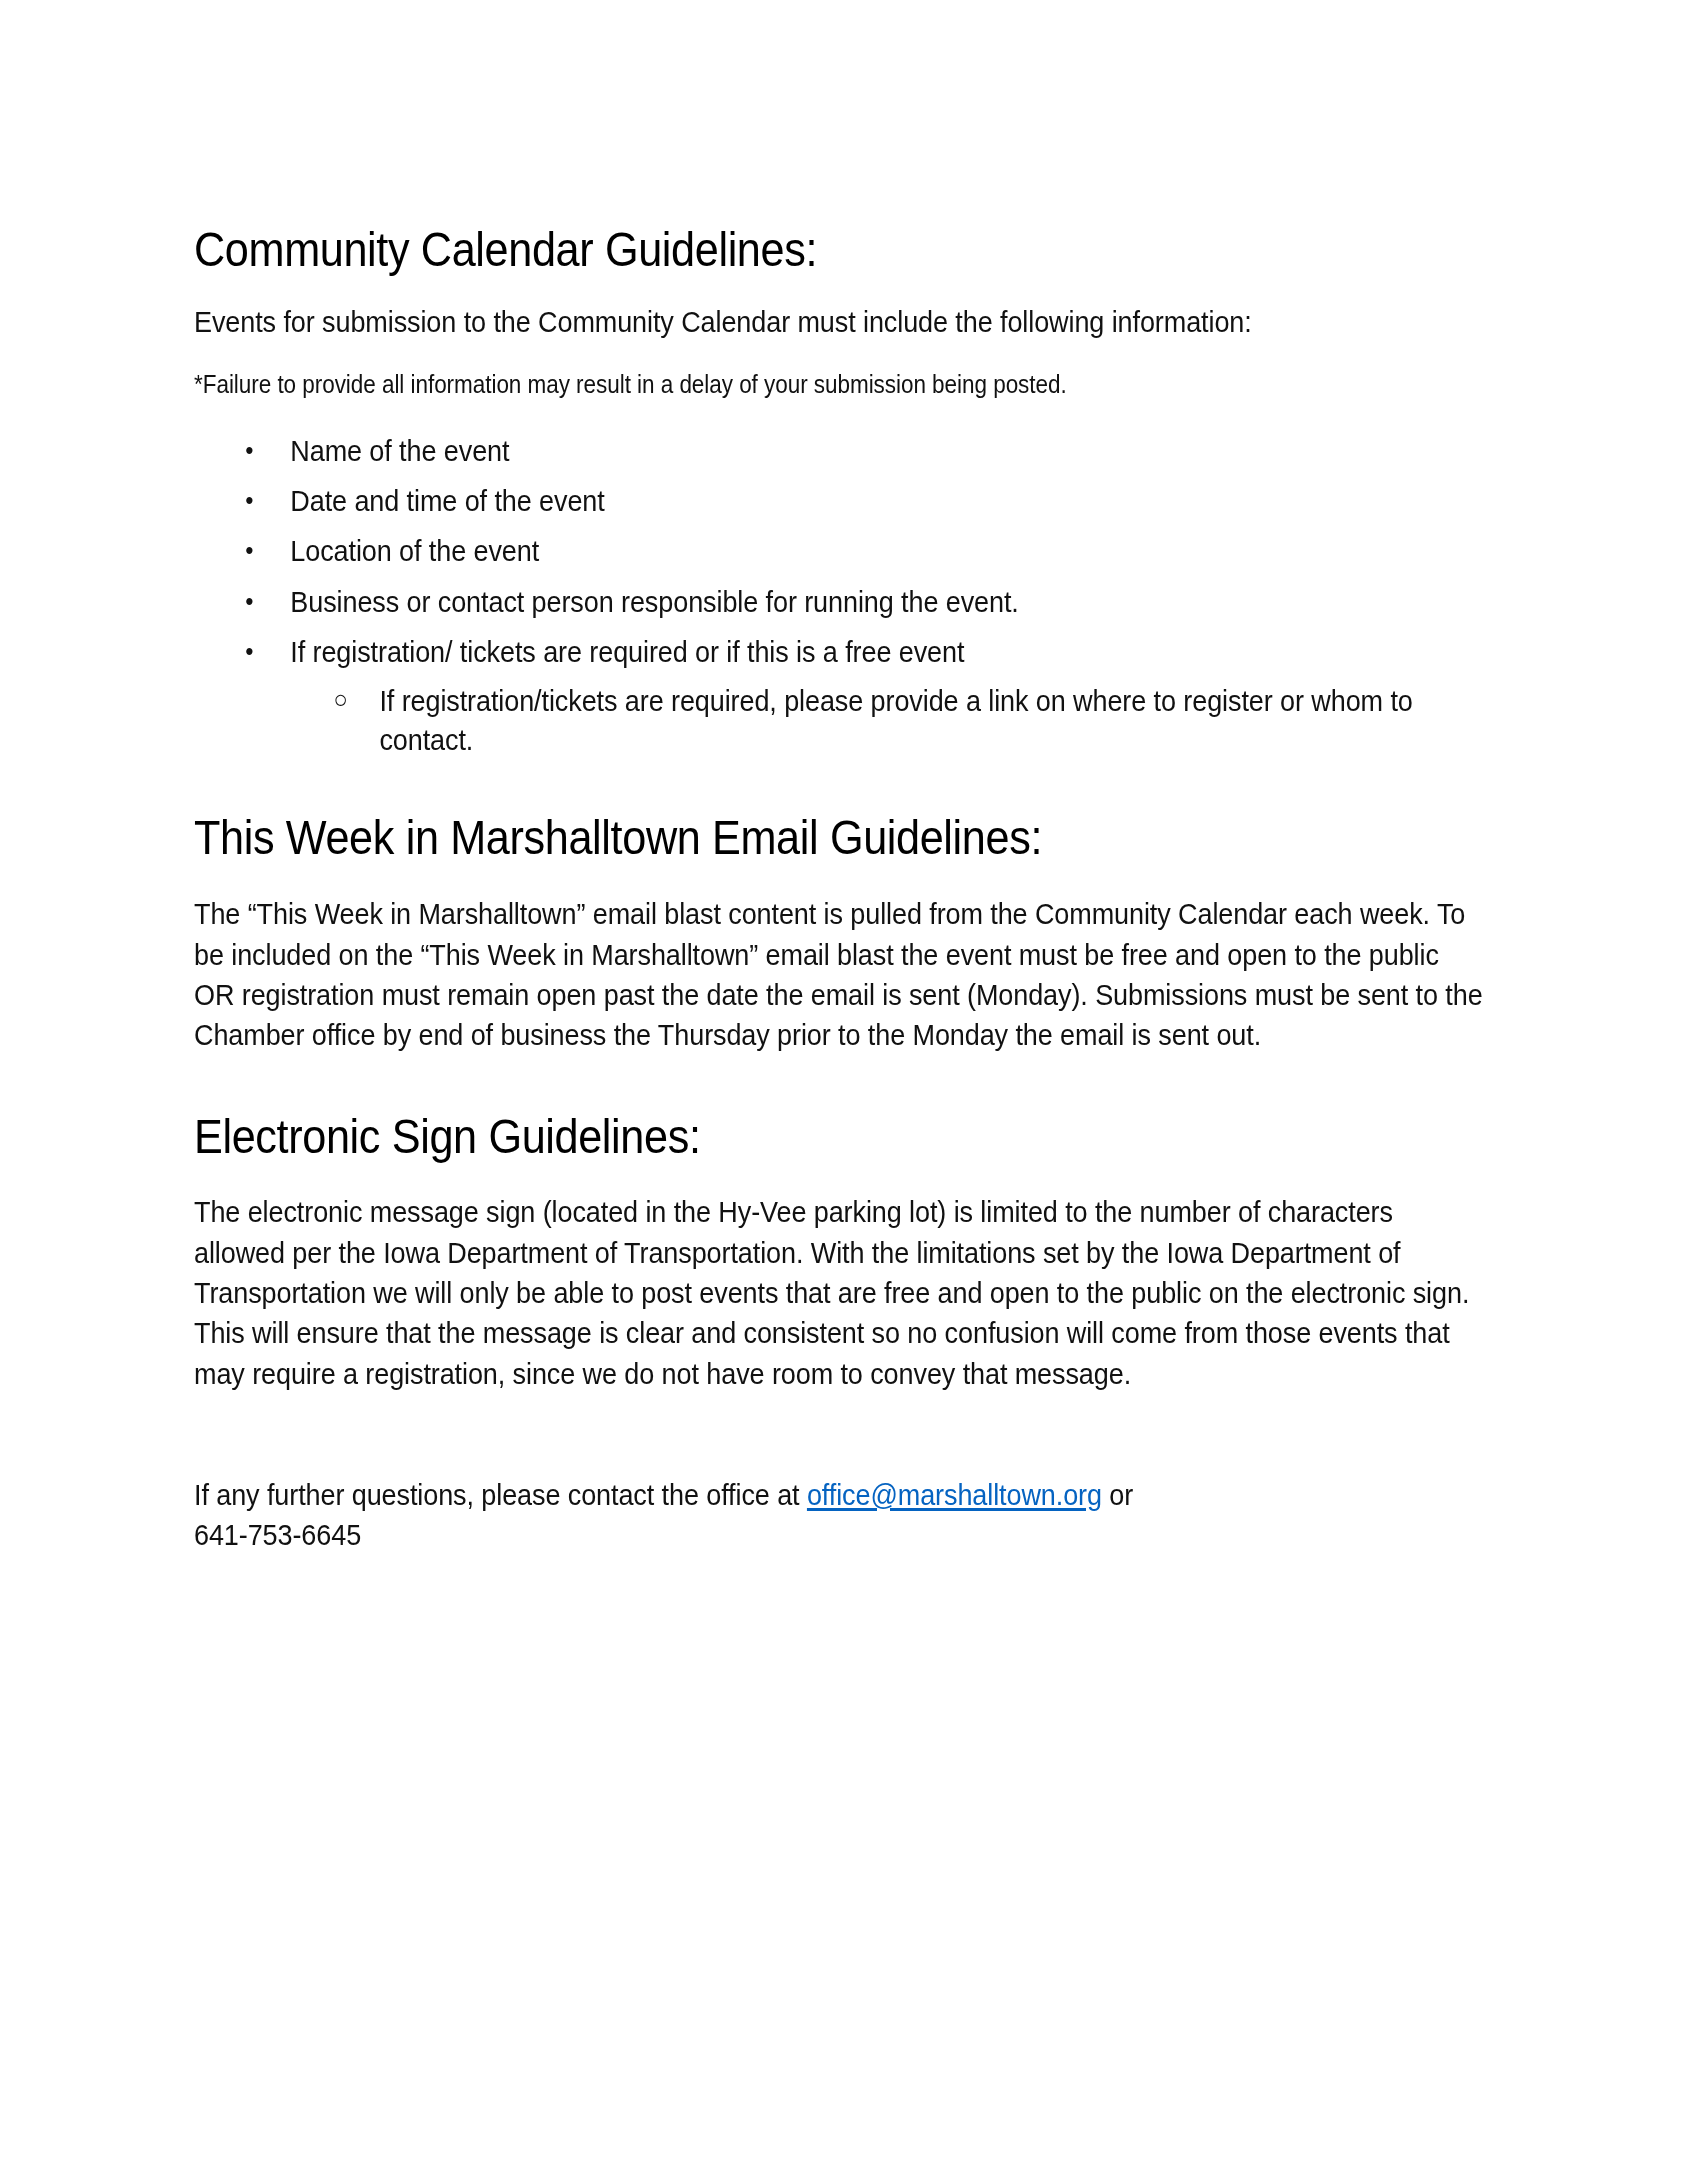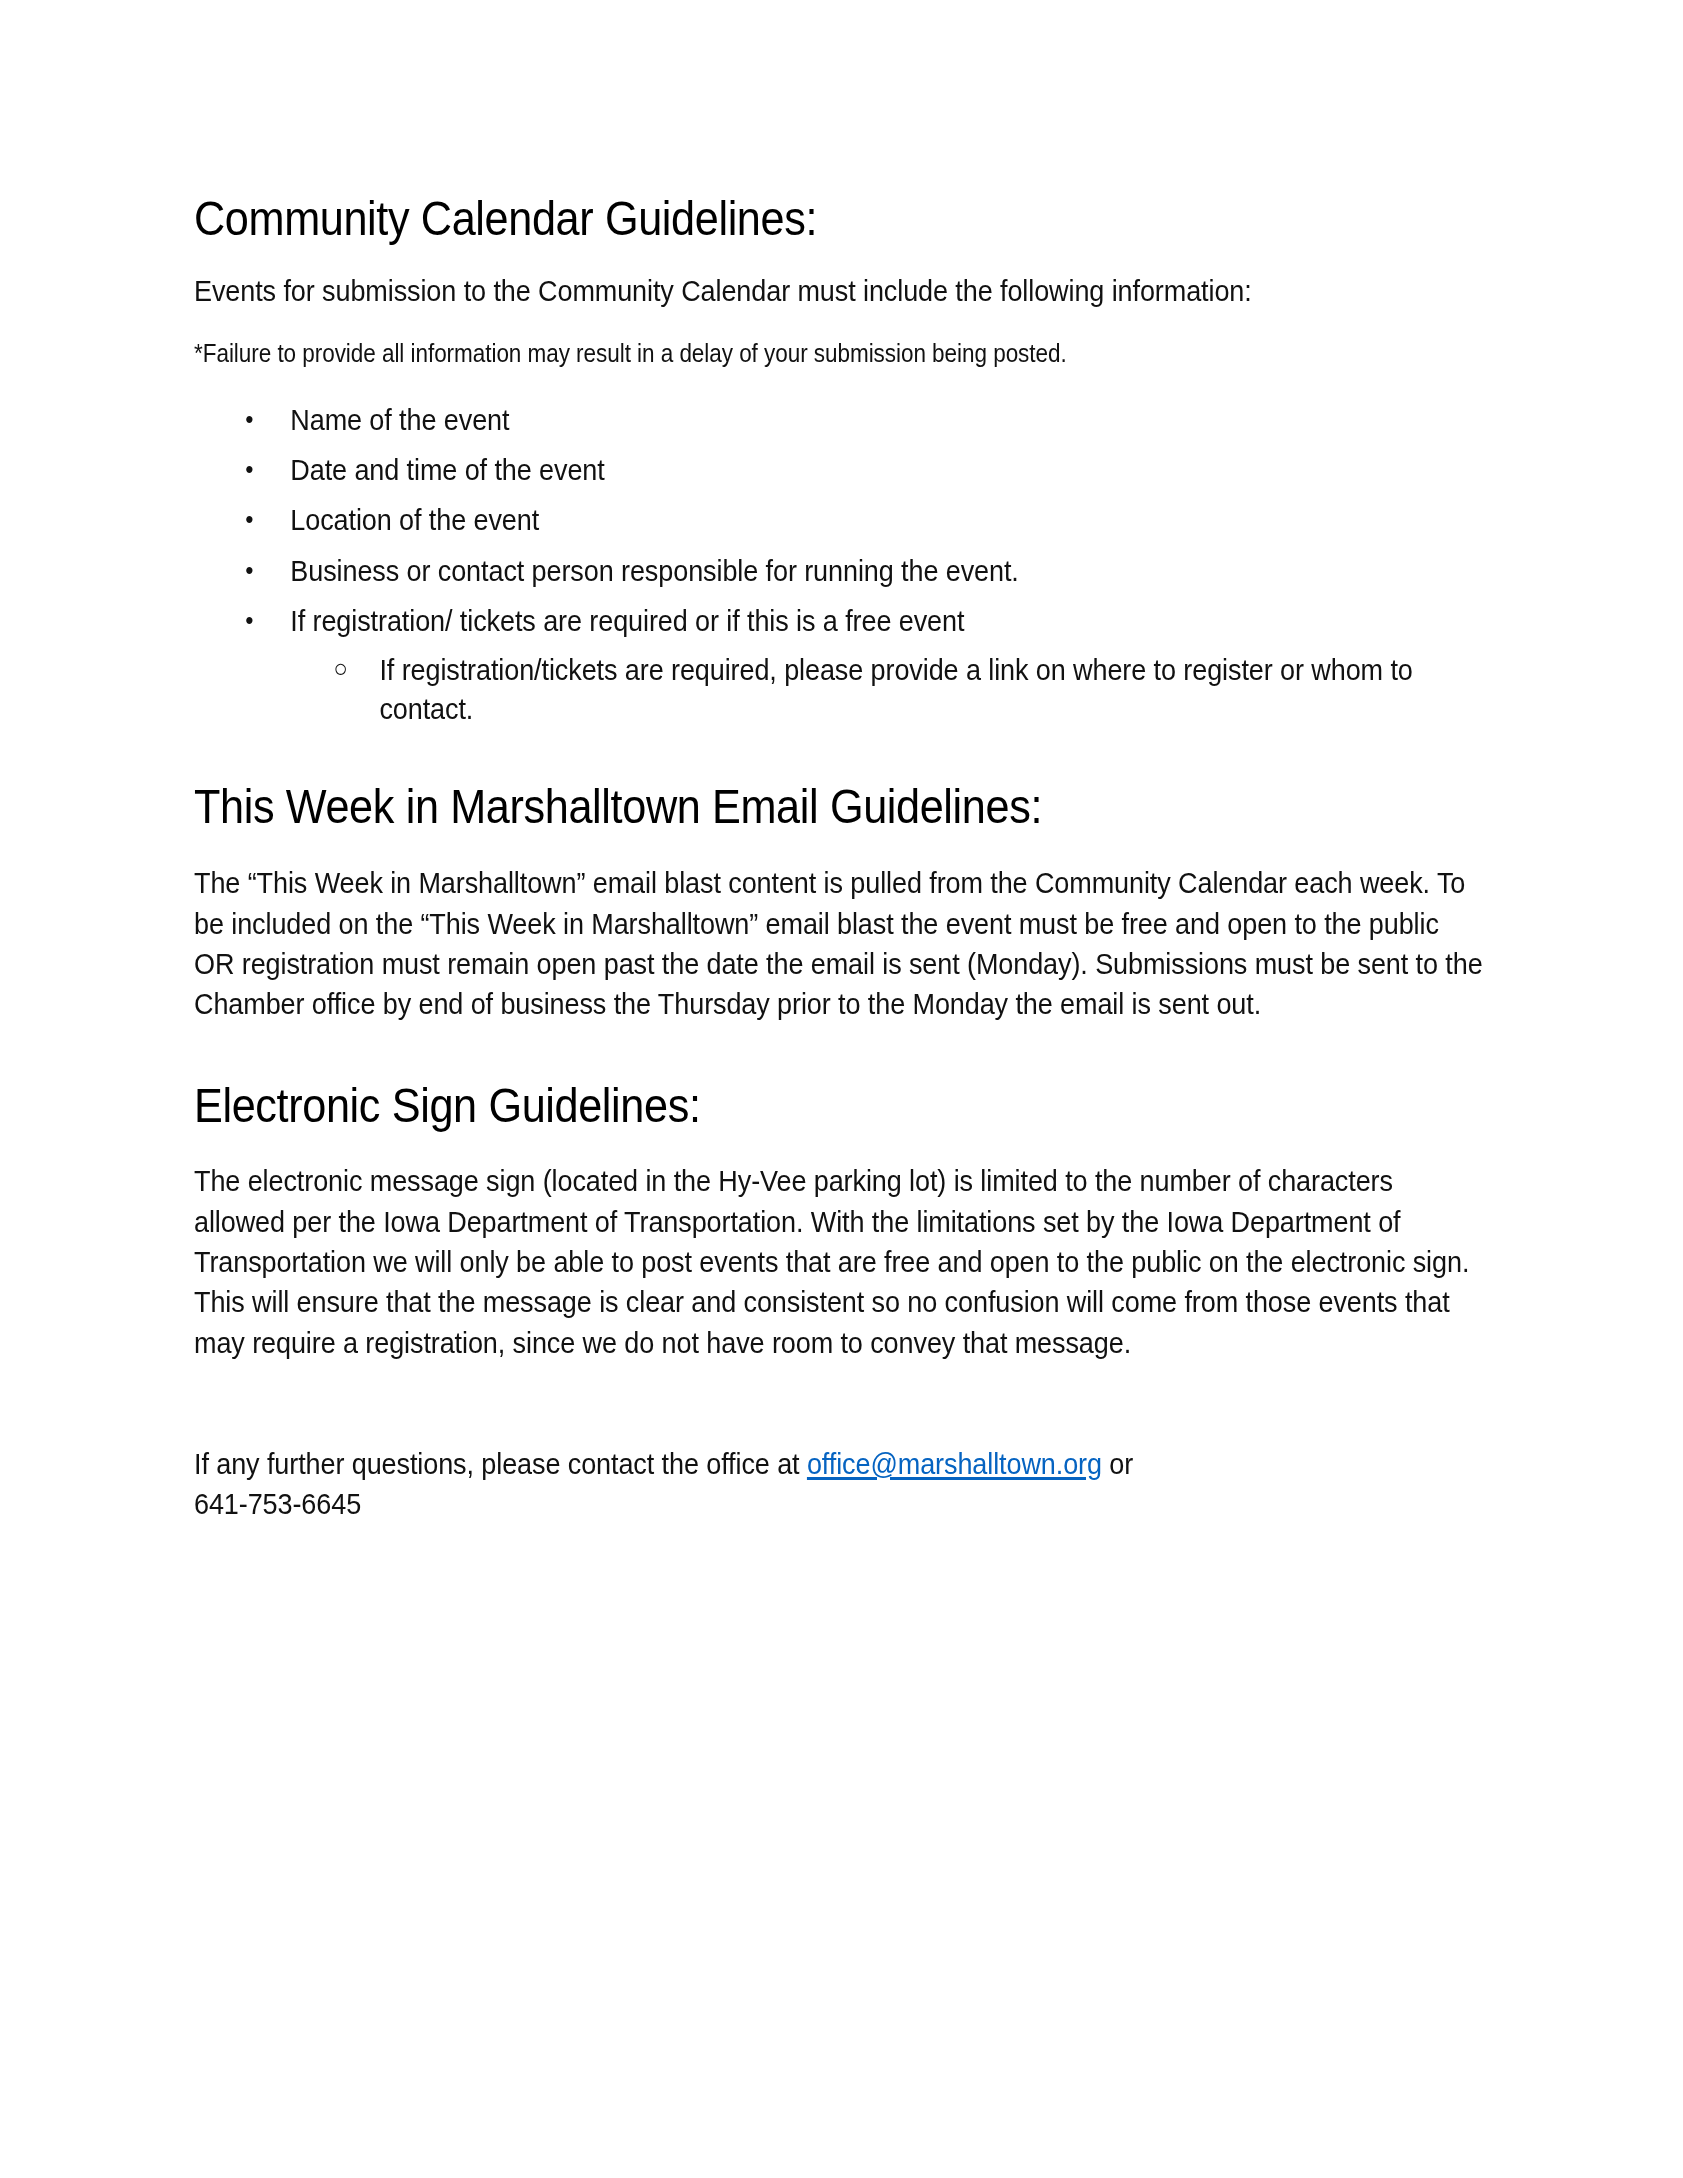--- a/index.html
+++ b/index.html
@@ -14,20 +14,21 @@
     color: #000000;
     -webkit-font-smoothing: antialiased;
   }
   .page {
     position: relative;
     width: 1683px;
     height: 1714px;
     background: #ffffff;
     box-sizing: border-box;
     padding: 193px 198px 0 194px;
+    margin-top: 31px;
   }
   
   .doc {
     font-family: "Liberation Sans", sans-serif;
     transform: scaleX(0.90);
     transform-origin: left top;
     width: 1435px;
   }
   h1.heading {
     font-weight: 400;

